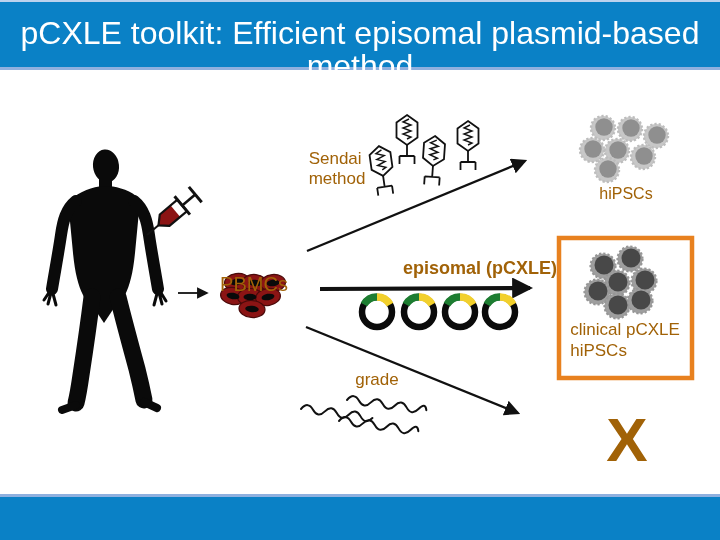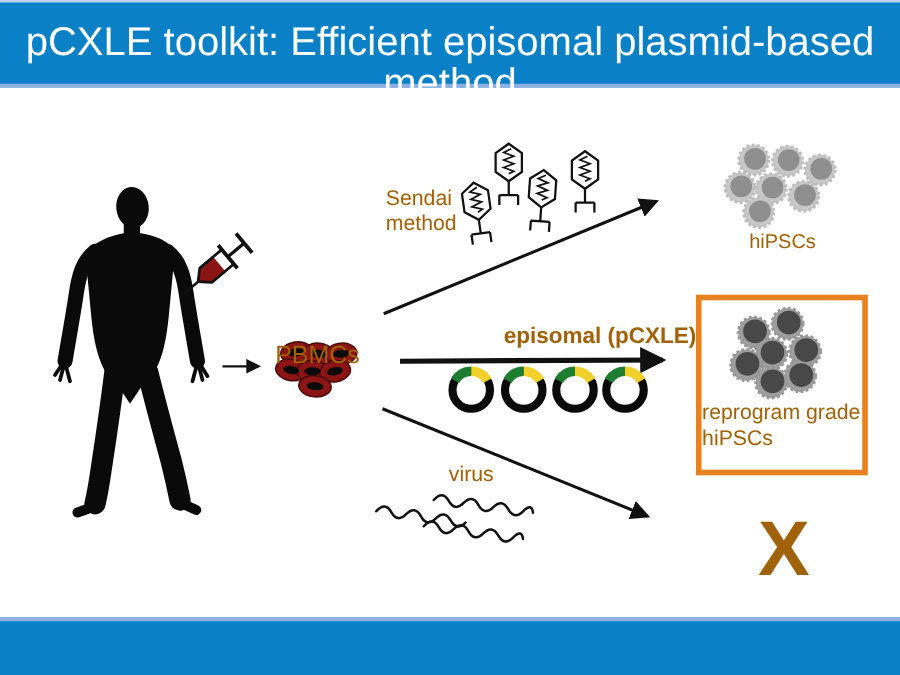--- a/index.html
+++ b/index.html
@@ -204,28 +204,28 @@
 
 <div class="label lbl-pbmcs">PBMCs</div>
 
 <div class="label lbl-sendai">
   <span class="ln">Sendai</span>
   <span class="ln">method</span>
 </div>
 
 <div class="label lbl-episomal">episomal (pCXLE)</div>
 
-<div class="label lbl-mrna">virus</div>
+<div class="label lbl-mrna">grade</div>
 
 <div class="label lbl-hipscs-top">
   <span class="ln">hiPSCs</span>
 </div>
 
 <div class="label lbl-box">
-  <span class="ln">reprogram grade</span>
+  <span class="ln">clinical pCXLE</span>
   <span class="ln">hiPSCs</span>
 </div>
 
 <div class="label lbl-x">X</div>
 
 <div class="banner top">
   <div>pCXLE toolkit: Efficient episomal plasmid-based method</div>
 </div>
 <div class="banner bottom"></div>
 

